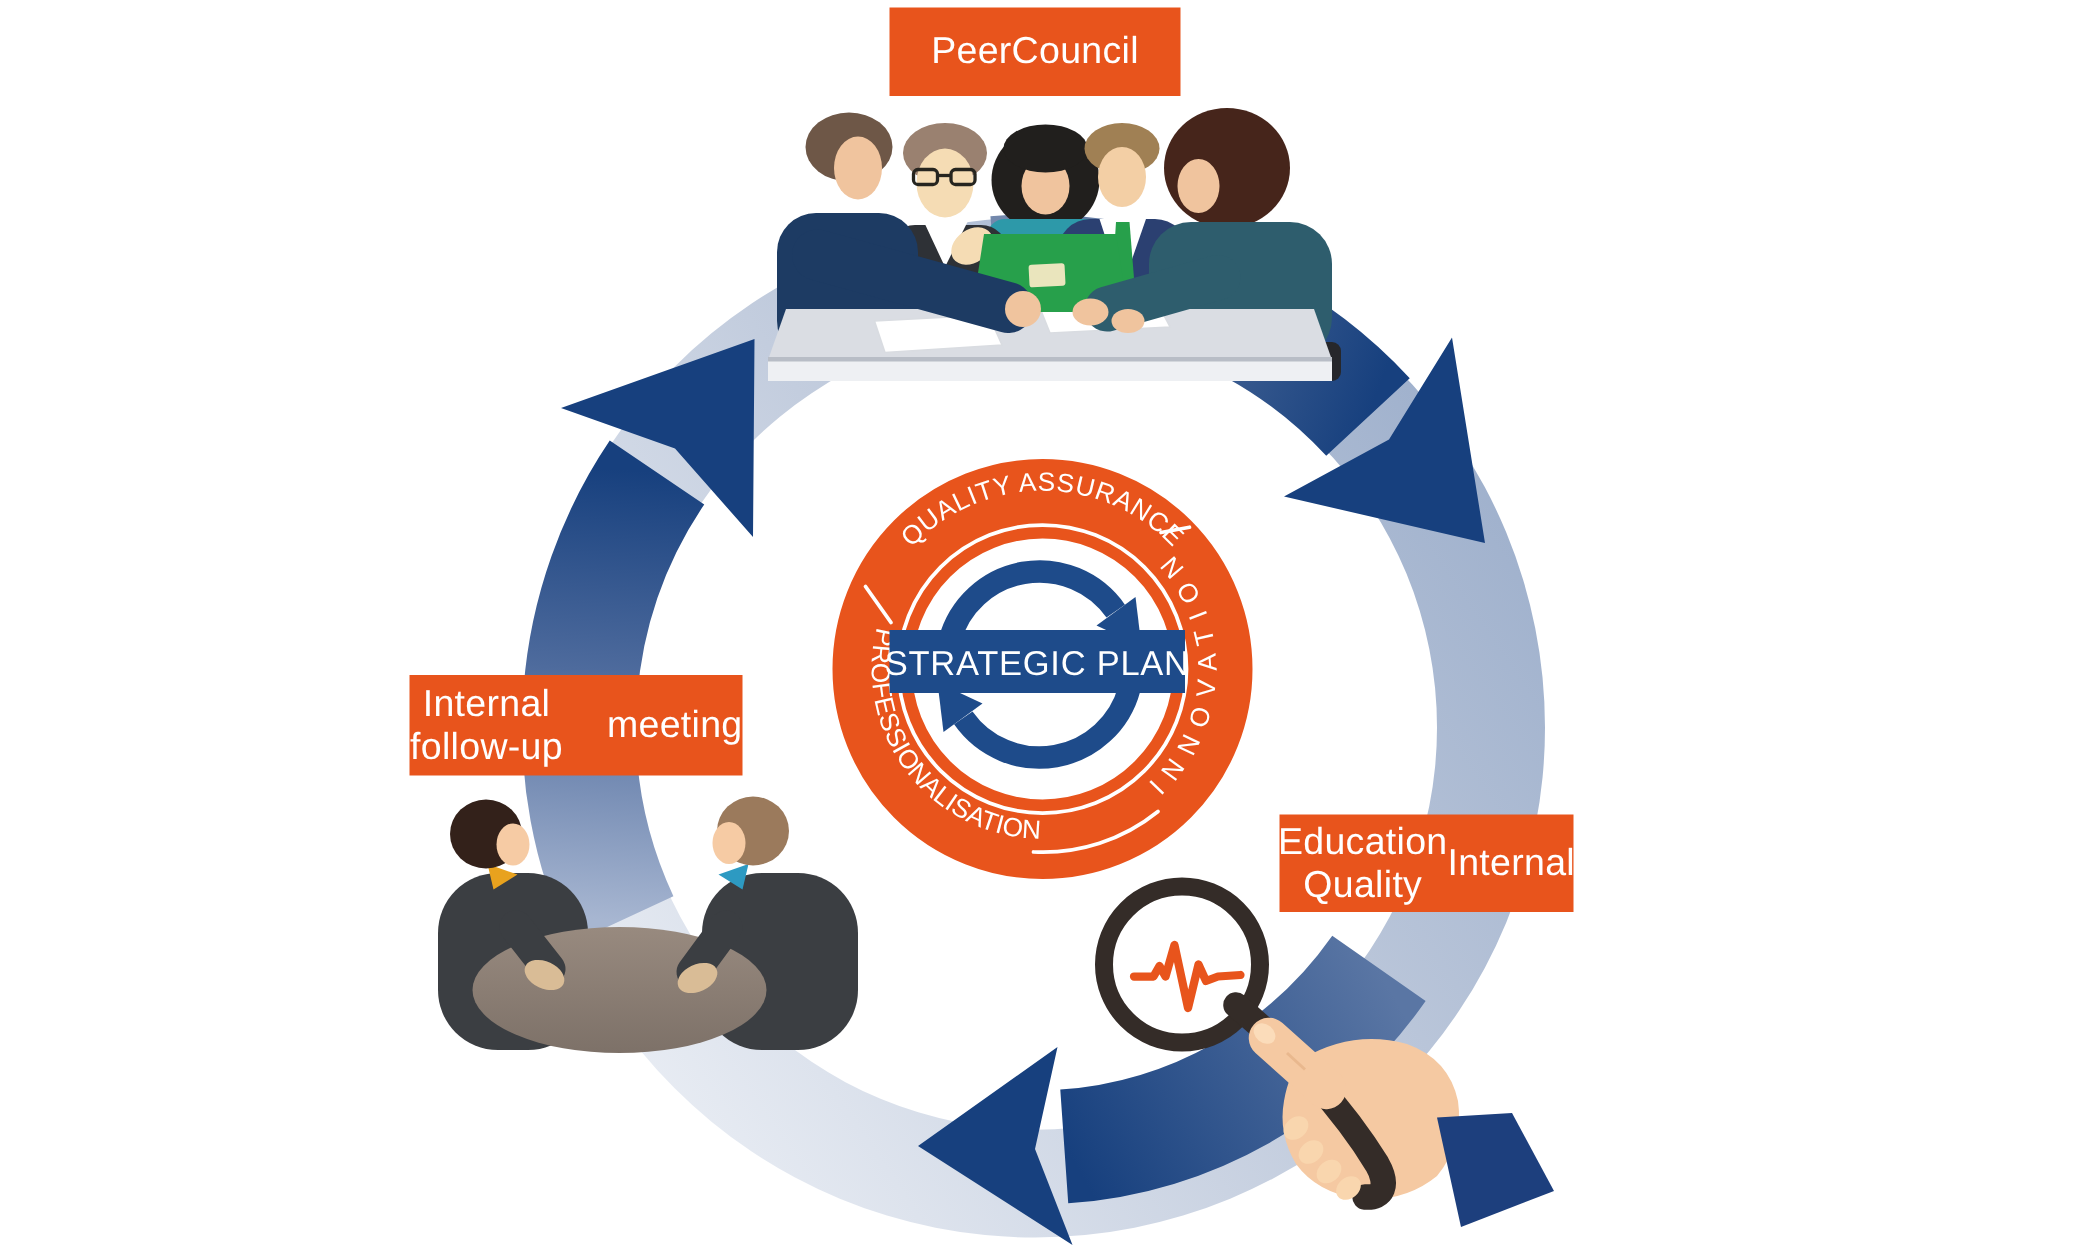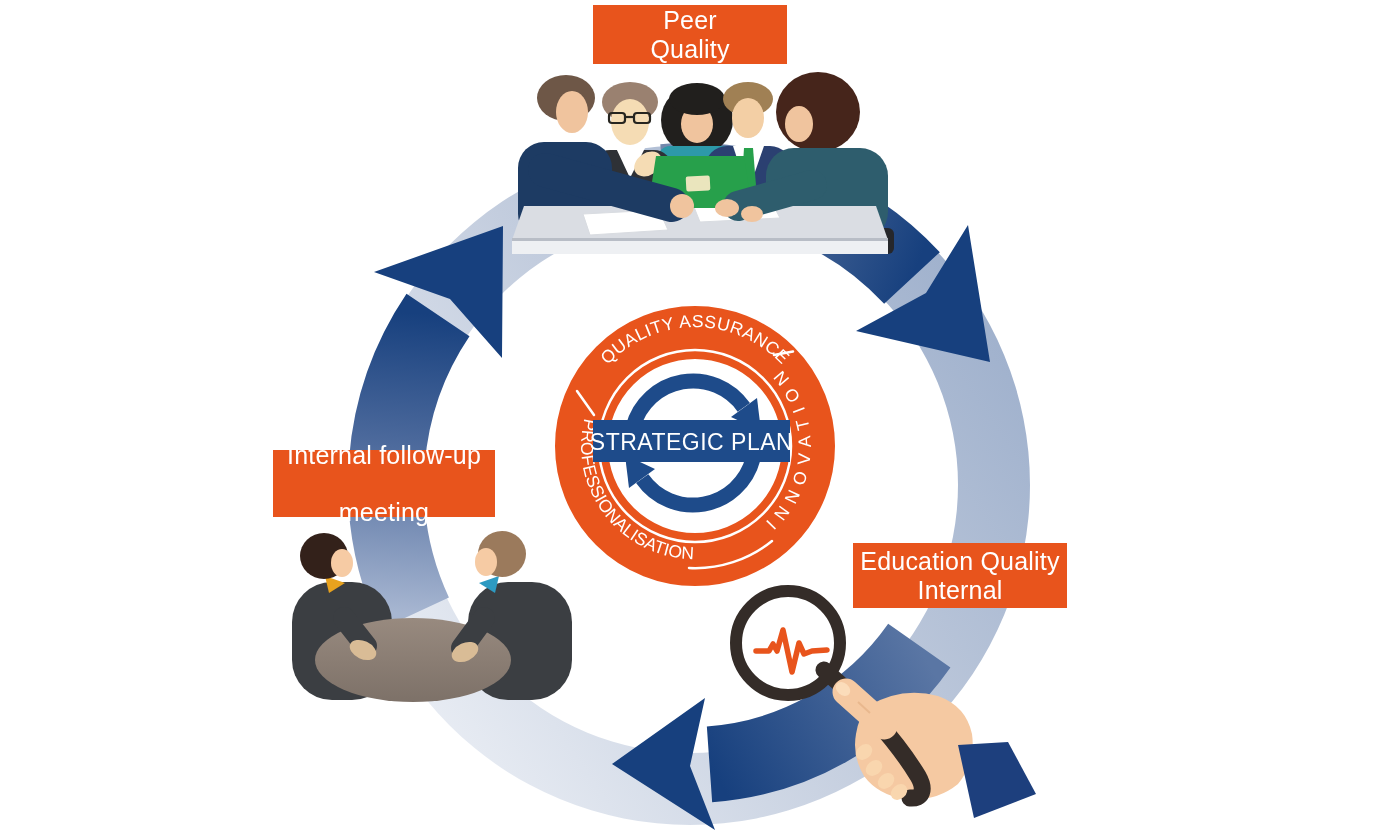--- a/index.html
+++ b/index.html
@@ -1,25 +1,25 @@
 <!DOCTYPE html>
 <html><head>
 <meta charset="utf-8">
 <style>
   html,body{margin:0;padding:0;background:#ffffff;}
   .stage{position:relative;width:1400px;height:834px;background:#fff;overflow:hidden;
          font-family:"Liberation Sans", sans-serif;}
   .stage svg{position:absolute;left:0;top:0;}
-  .node-label{position:absolute;background:#E8541C;color:#fff;display:flex;flex-direction:column;
+  .node-label{position:absolute;background:#E8541C;color:#fff;display:flex;
               align-items:center;justify-content:center;text-align:center;
               font-size:25px;line-height:1.14;font-weight:400;letter-spacing:.2px;}
   .node-label span{display:block;}
   #peer-label{left:593px;top:5px;width:194px;height:59px;}
   #internal-label{left:273px;top:450px;width:222px;height:67px;gap:29px;}
-  #education-label{left:853px;top:543px;width:214px;height:65px;}
+  #education-label{left:853px;top:543px;width:196px;height:65px;}
   .badge-arc{fill:#ffffff;font-size:17.5px;font-weight:400;}
 </style>
 </head>
 <body>
 
 <div class="stage">
 
 <svg width="1400" height="834" viewBox="0 0 1400 834">
   <defs>
     <linearGradient id="gradRing" gradientUnits="userSpaceOnUse" x1="1060" y1="280" x2="360" y2="760">
@@ -173,21 +173,21 @@
       <polygon points="625,455 629,488 655,469" fill="#1E4B8A"></polygon>
     </g>
 
     <rect x="593" y="420" width="197" height="42" fill="#1E4B8A"></rect>
     <text x="691.5" y="450" text-anchor="middle" font-size="23" letter-spacing="0.5" fill="#ffffff">STRATEGIC PLAN</text>
   </g>
 </svg>
 
 <div class="node-label" id="peer-label">
   <span>Peer</span>
-  <span>Quality</span>
+  <span>Council</span>
 </div>
 <div class="node-label" id="internal-label">
   <span>Internal follow-up</span>
   <span>meeting</span>
 </div>
 <div class="node-label" id="education-label">
   <span>Education Quality</span>
   <span>Internal</span>
 </div>
 

